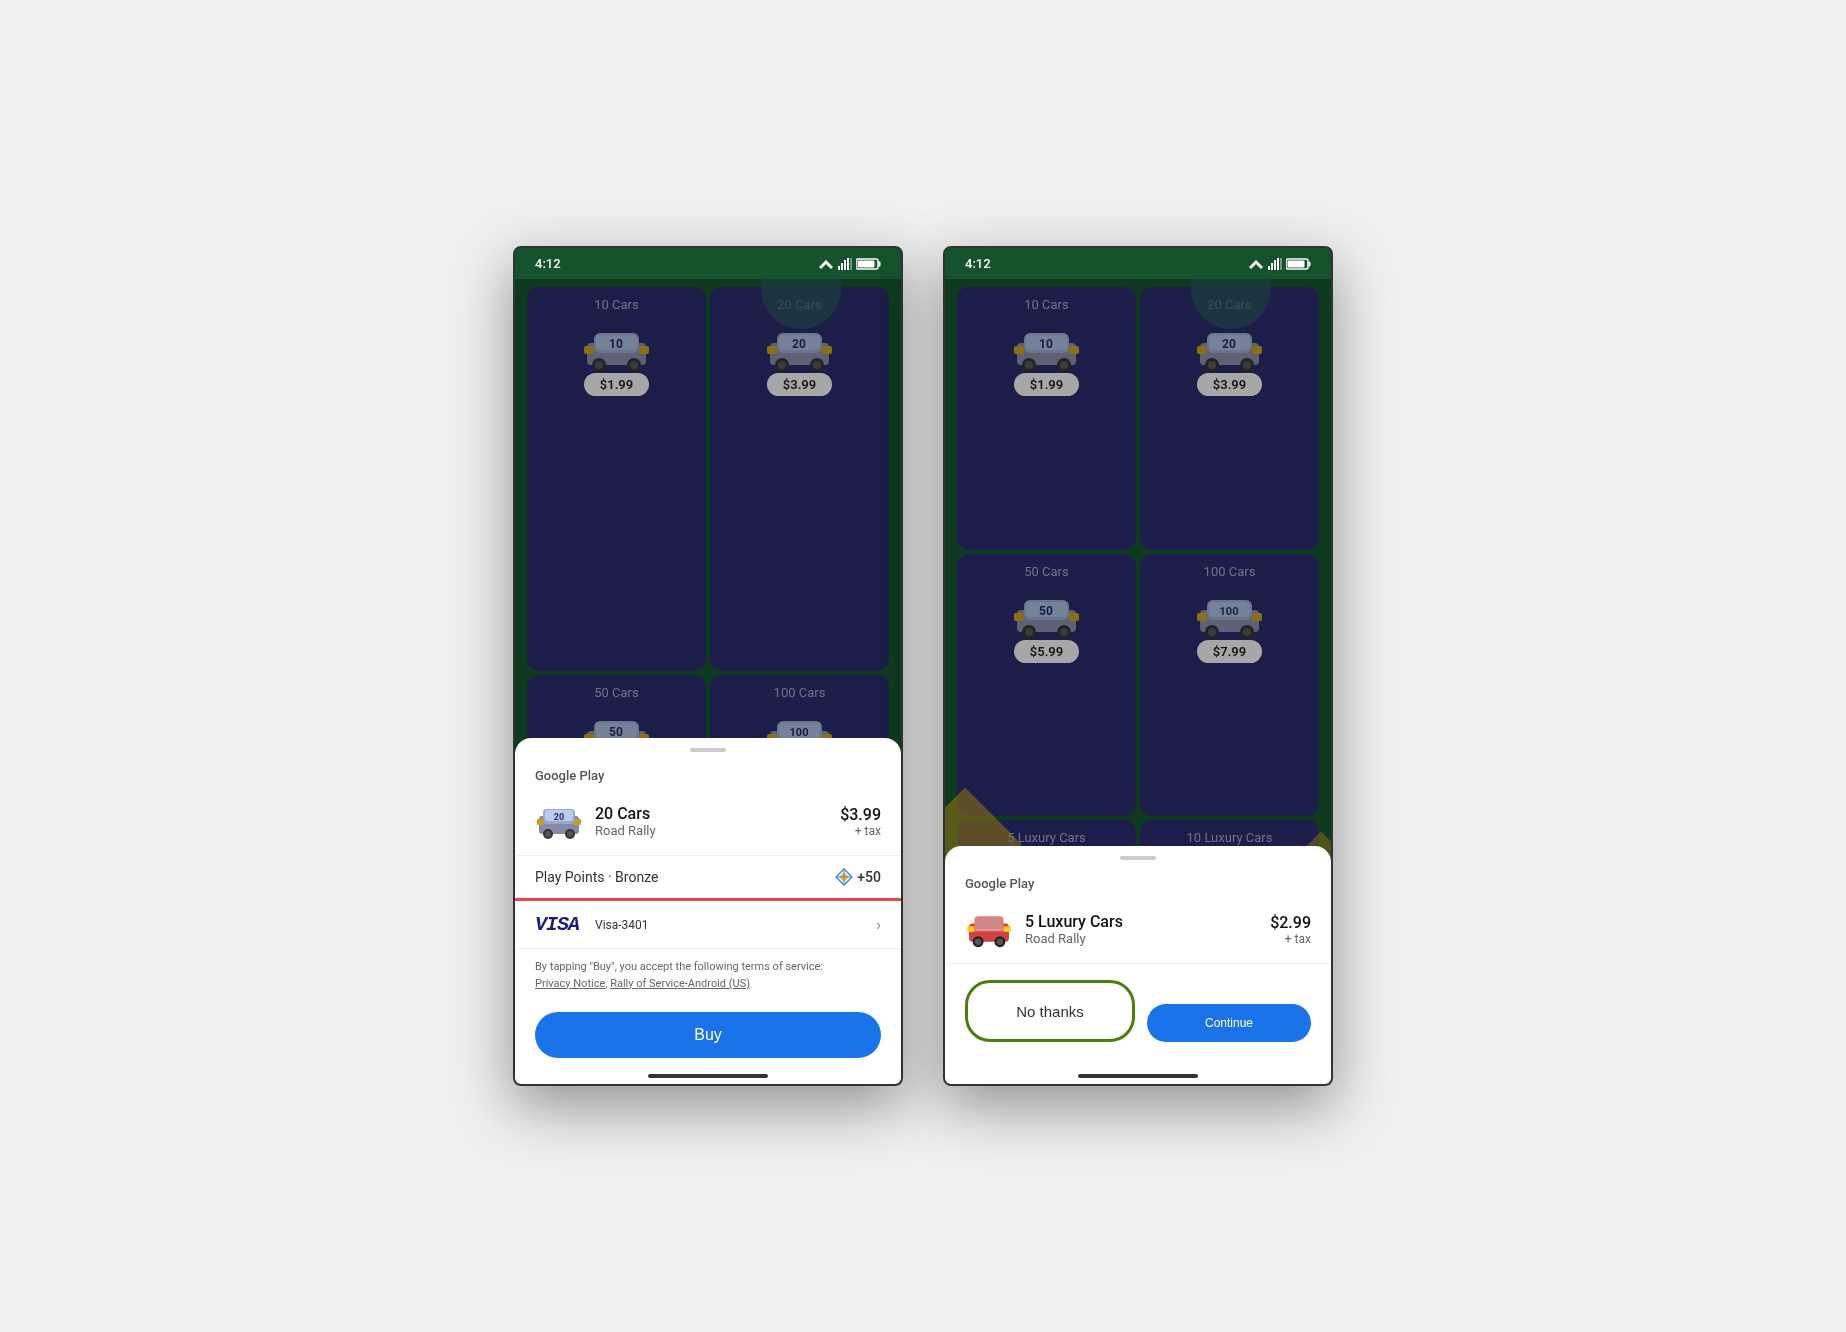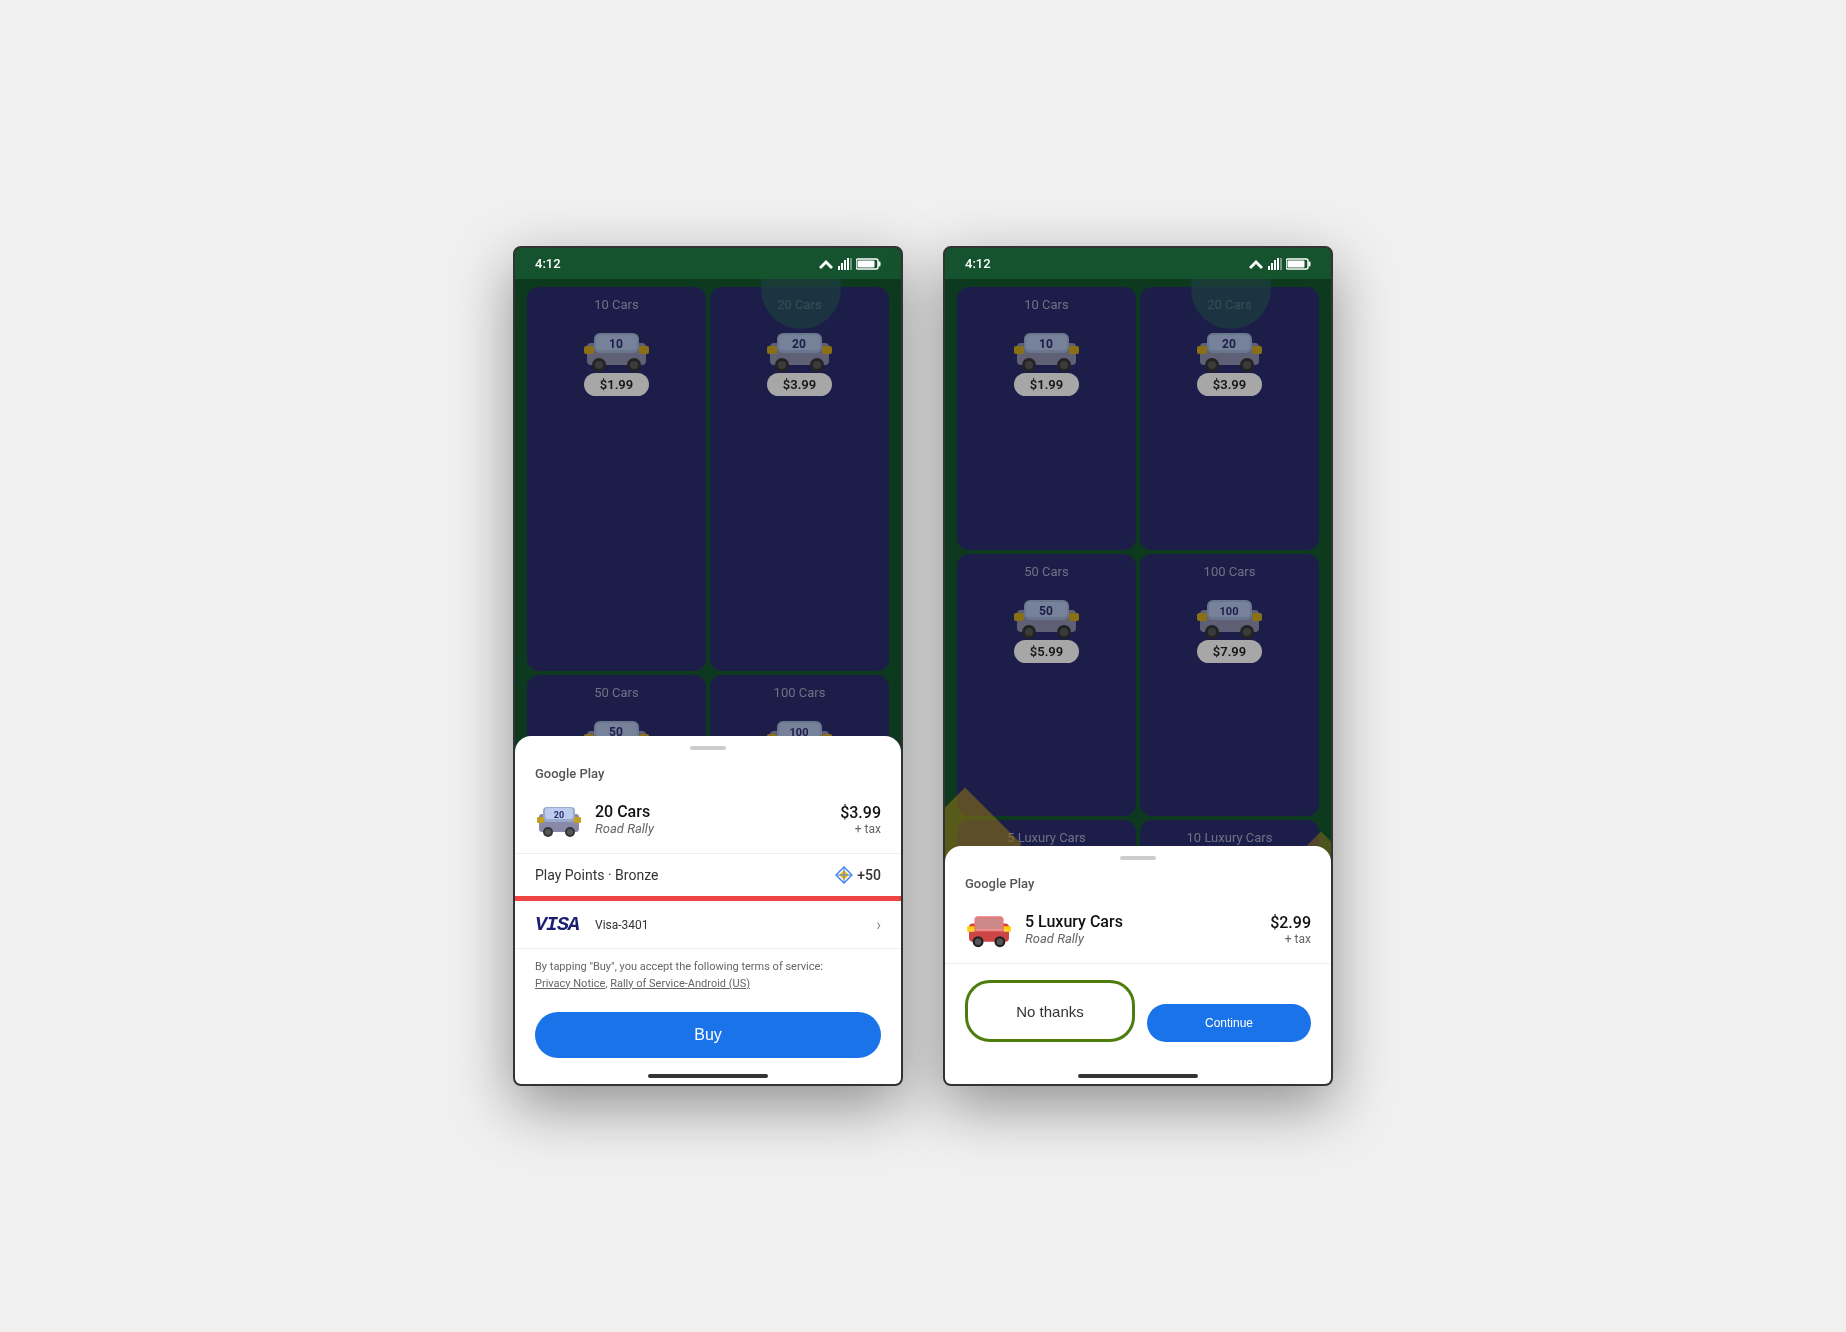--- a/index.html
+++ b/index.html
@@ -159,21 +159,20 @@
 
     .sheet-item-name {
       font-size: 16px;
       font-weight: 500;
       color: #111;
     }
 
     .sheet-item-subname {
       font-size: 13px;
       color: #666;
-      font-style: italic;
     }
 
     .sheet-item-price {
       text-align: right;
     }
 
     .sheet-item-price-main {
       font-size: 16px;
       font-weight: 500;
       color: #111;
@@ -182,21 +181,21 @@
     .sheet-item-price-tax {
       font-size: 12px;
       color: #666;
     }
 
     .play-points-row {
       display: flex;
       align-items: center;
       justify-content: space-between;
       padding: 12px 20px;
-      border-bottom: 5px solid #ef4444;
+      border-bottom: 3px solid #ef4444;
     }
 
     .play-points-label {
       font-size: 14px;
       color: #333;
     }
 
     .play-points-value {
       display: flex;
       align-items: center;

